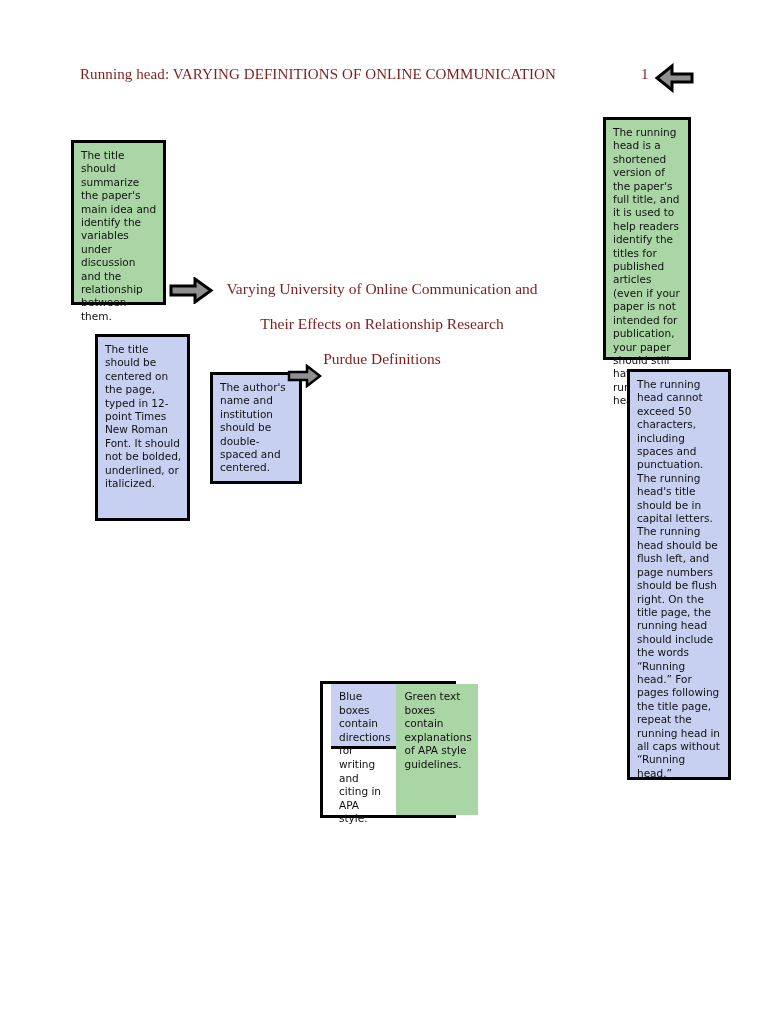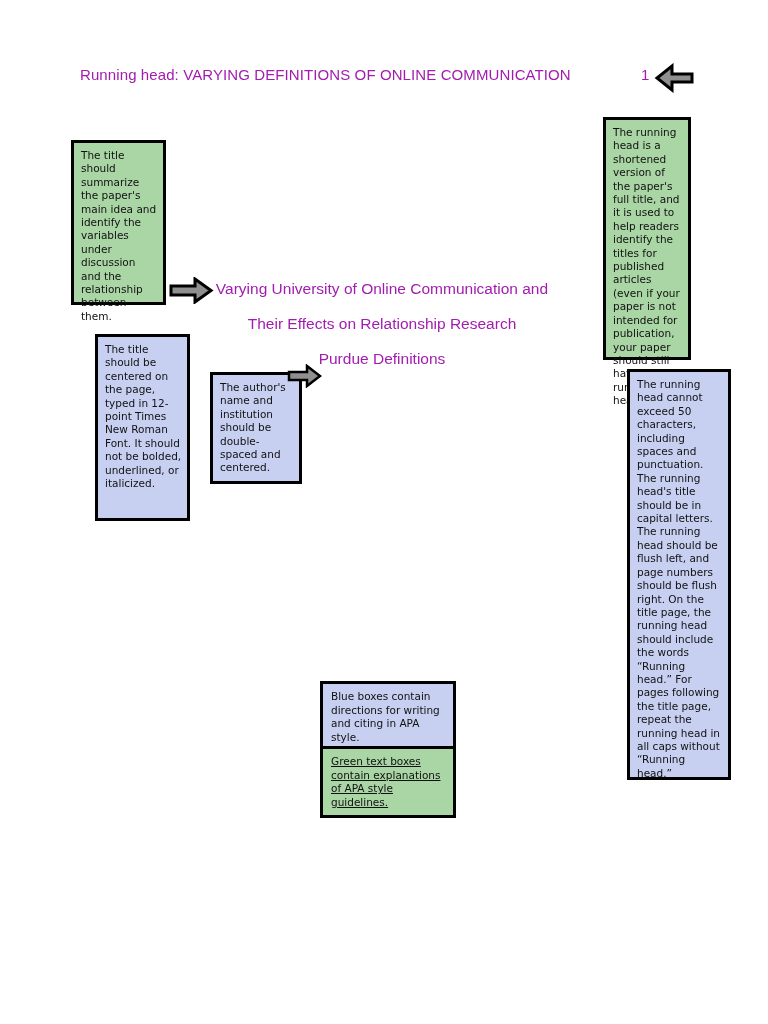--- a/index.html
+++ b/index.html
@@ -3,21 +3,21 @@
 <meta charset="utf-8">
 <style>
   html,body{margin:0;padding:0;background:#ffffff;}
   .canvas{
     position:relative;
     width:768px;height:1024px;
     background:#ffffff;
     font-family:"Liberation Sans",sans-serif;
     overflow:hidden;
   }
-  .serif{font-family:Liberation Sans, sans-serif;color:#a21caf;}
+  .serif{font-family:Liberation Serif, serif;color:#7f1d1d;}
   .running-head{
     position:absolute;left:80px;top:66px;
     font-size:15px;letter-spacing:0.1px;white-space:nowrap;
   }
   .page-number{position:absolute;left:641px;top:66px;font-size:15px;}
   .icon{position:absolute;display:block;}
   .icon svg{display:block;}
   .note{
     position:absolute;
     border:3px solid #000000;
@@ -36,30 +36,30 @@
   .title-block{
     position:absolute;left:132px;top:279px;width:500px;
     text-align:center;
   }
   .title-line{
     height:35px;font-size:15.5px;line-height:20px;white-space:nowrap;
   }
   .legend{
     position:absolute;left:320px;top:681px;width:136px;height:137px;
     border:3px solid #000000;box-sizing:border-box;
-    display:flex;flex-direction:column;
+    display:flex;flex-direction:row;padding-left:8px;
   }
   .legend-cell{
     box-sizing:border-box;
     font-family:"DejaVu Sans","Liberation Sans",sans-serif;
     font-size:10.5px;line-height:13.6px;color:#111111;
     padding:6px 6px 4px 8px;
   }
   .legend-cell.blue{background:#c8d0f2;height:65px;border-bottom:3px solid #000;}
-  .legend-cell.green{background:#aad6a5;flex:1;text-decoration:underline;}
+  .legend-cell.green{background:#aad6a5;flex:1;}
   .arrow-page{left:654px;top:63px;}
   .arrow-title{left:169px;top:277px;}
   .arrow-author{left:287px;top:364px;}
 </style>
 </head>
 <body>
 
 <div class="canvas">
 
   <div class="serif running-head">Running head: VARYING DEFINITIONS OF ONLINE COMMUNICATION</div>

